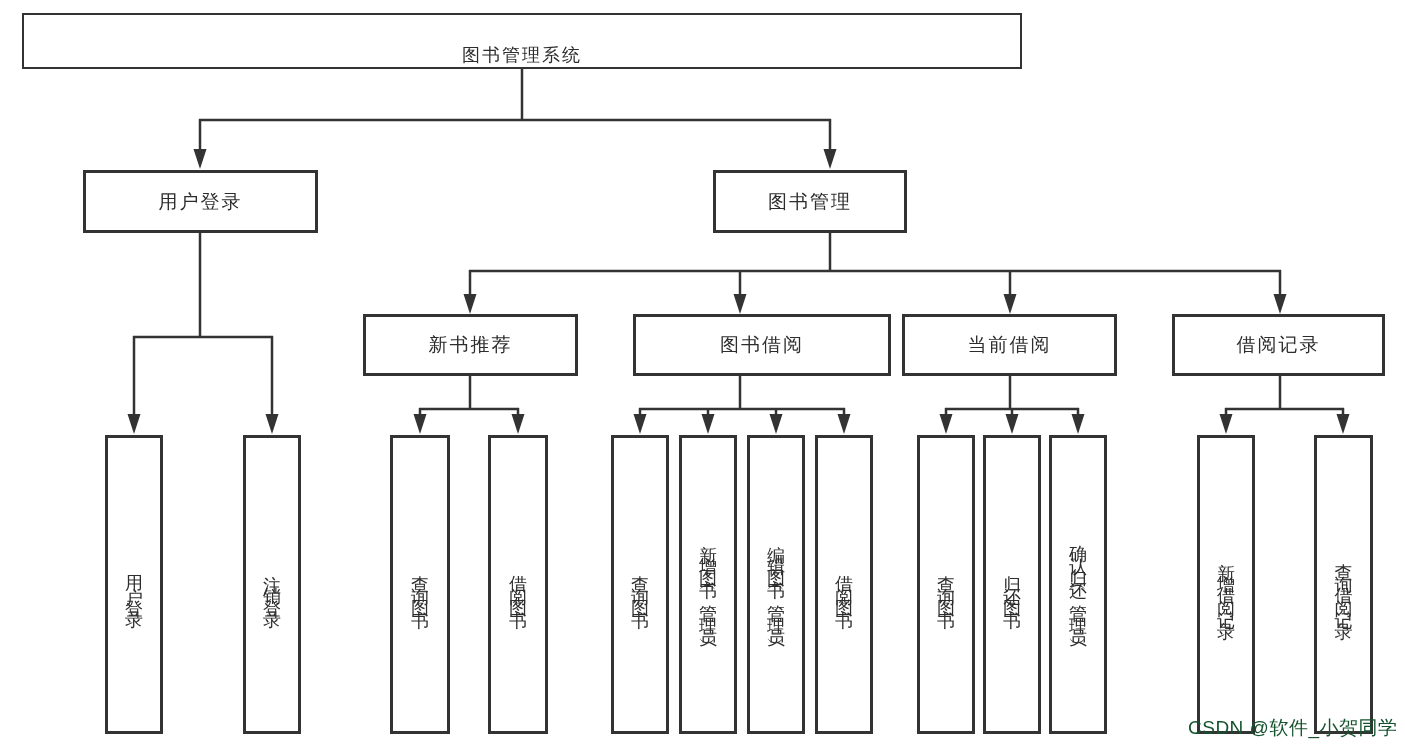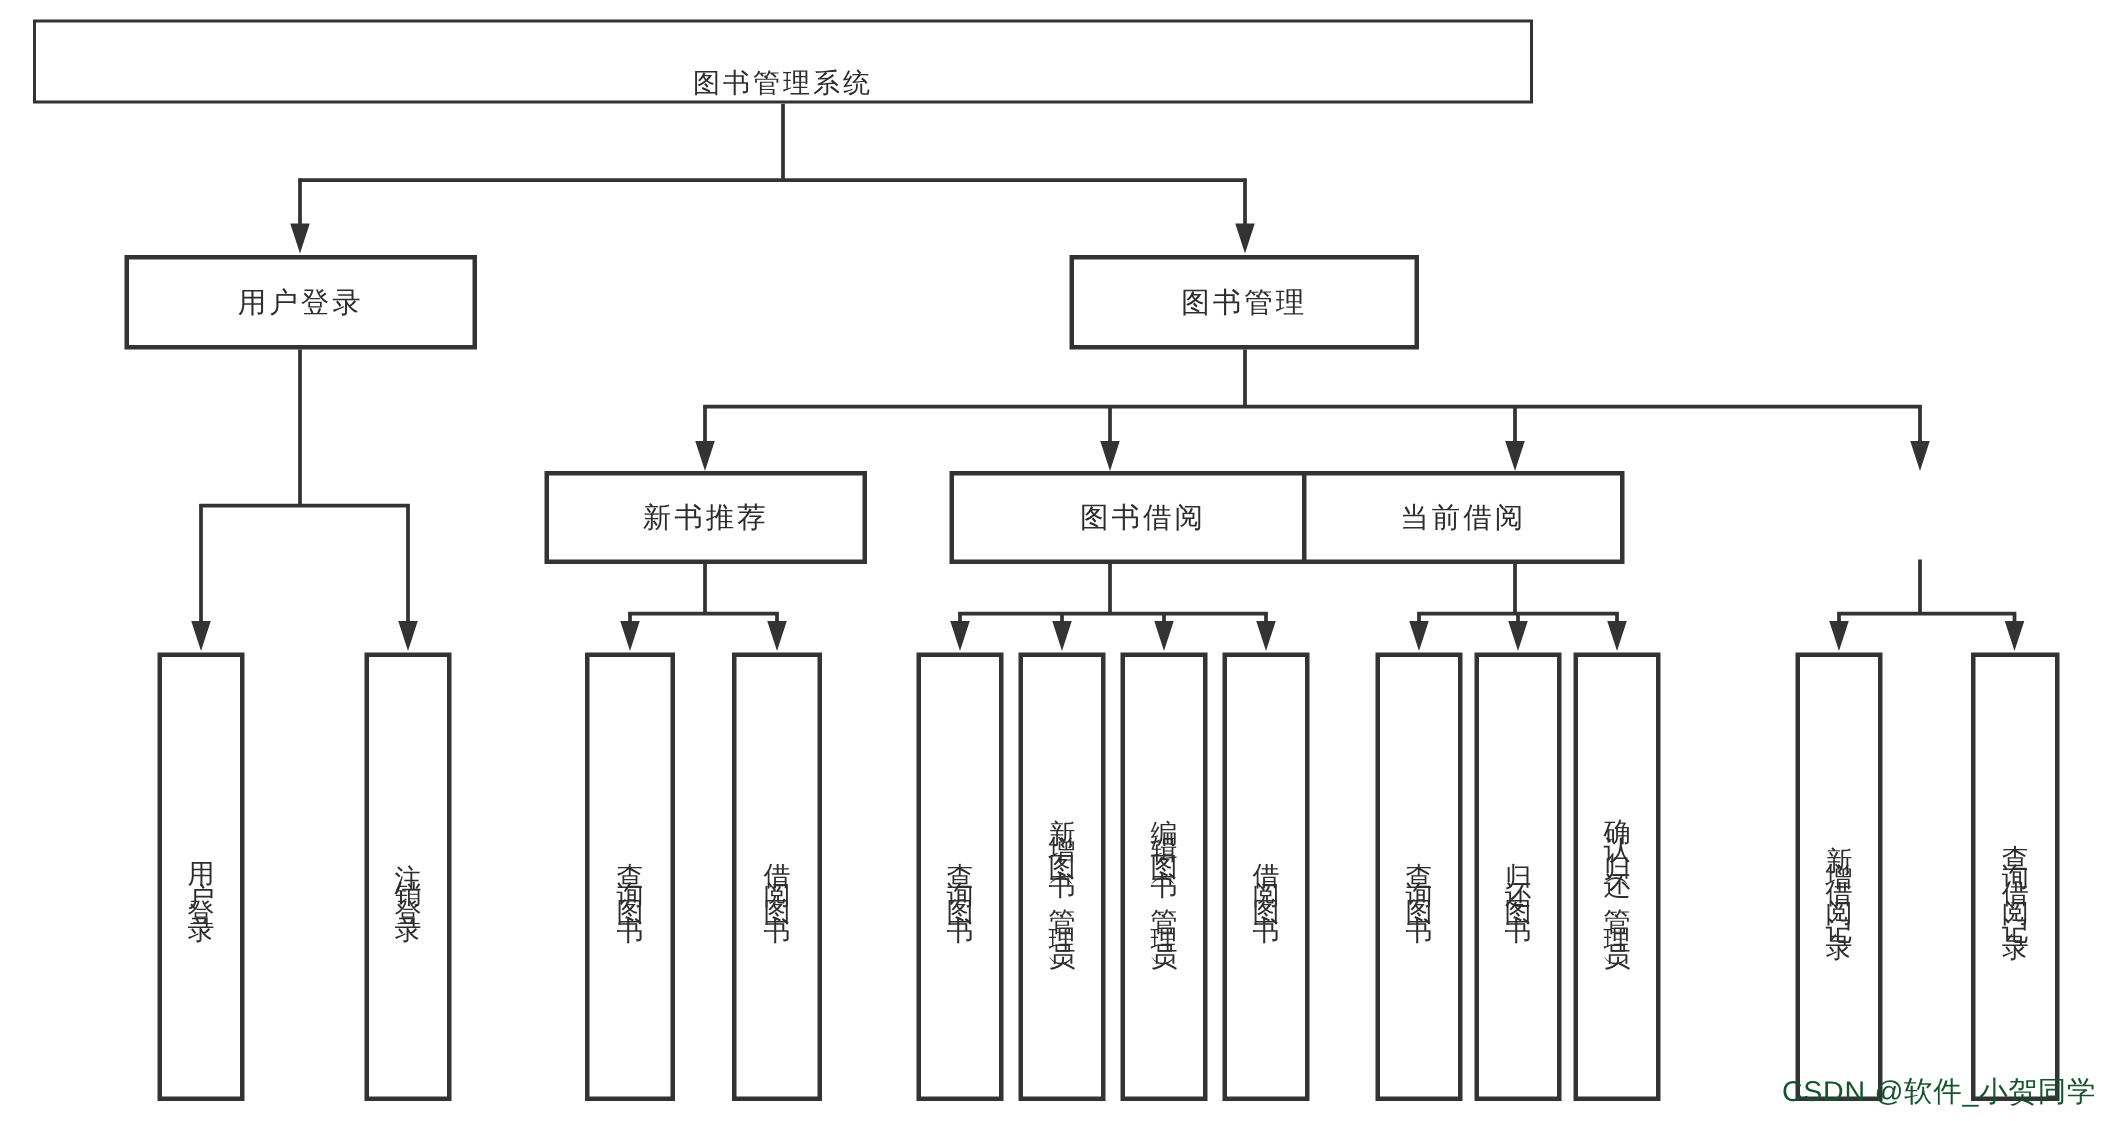--- a/index.html
+++ b/index.html
@@ -140,32 +140,35 @@
     </g>
   </svg>
 
   <div class="hnode root">
     <span>图书管理系统</span>
   </div>
 
   <div class="hnode lvl2" style="left:83px;width:235px;">
     <span>用户登录</span>
   </div>
-  <div class="hnode lvl2" style="left:713px;width:233px;">
+  <div class="hnode lvl2" style="left:713px;width:194px;">
     <span>图书管理</span>
   </div>
 
   <div class="hnode lvl3" style="left:363px;width:215px;">
     <span>新书推荐</span>
   </div>
   <div class="hnode lvl3" style="left:633px;width:258px;">
     <span>图书借阅</span>
   </div>
-  <div class="hnode lvl3" style="left:868px;width:215px;">
+  <div class="hnode lvl3" style="left:902px;width:215px;">
     <span>当前借阅</span>
+  </div>
+  <div class="hnode lvl3" style="left:1172px;width:213px;">
+    <span>借阅记录</span>
   </div>
 
   <div class="leaf" style="left:105px;width:58px;">
     <span class="vtext">用户登录</span>
   </div>
   <div class="leaf" style="left:243px;width:58px;">
     <span class="vtext">注销登录</span>
   </div>
 
   <div class="leaf" style="left:390px;width:60px;">

